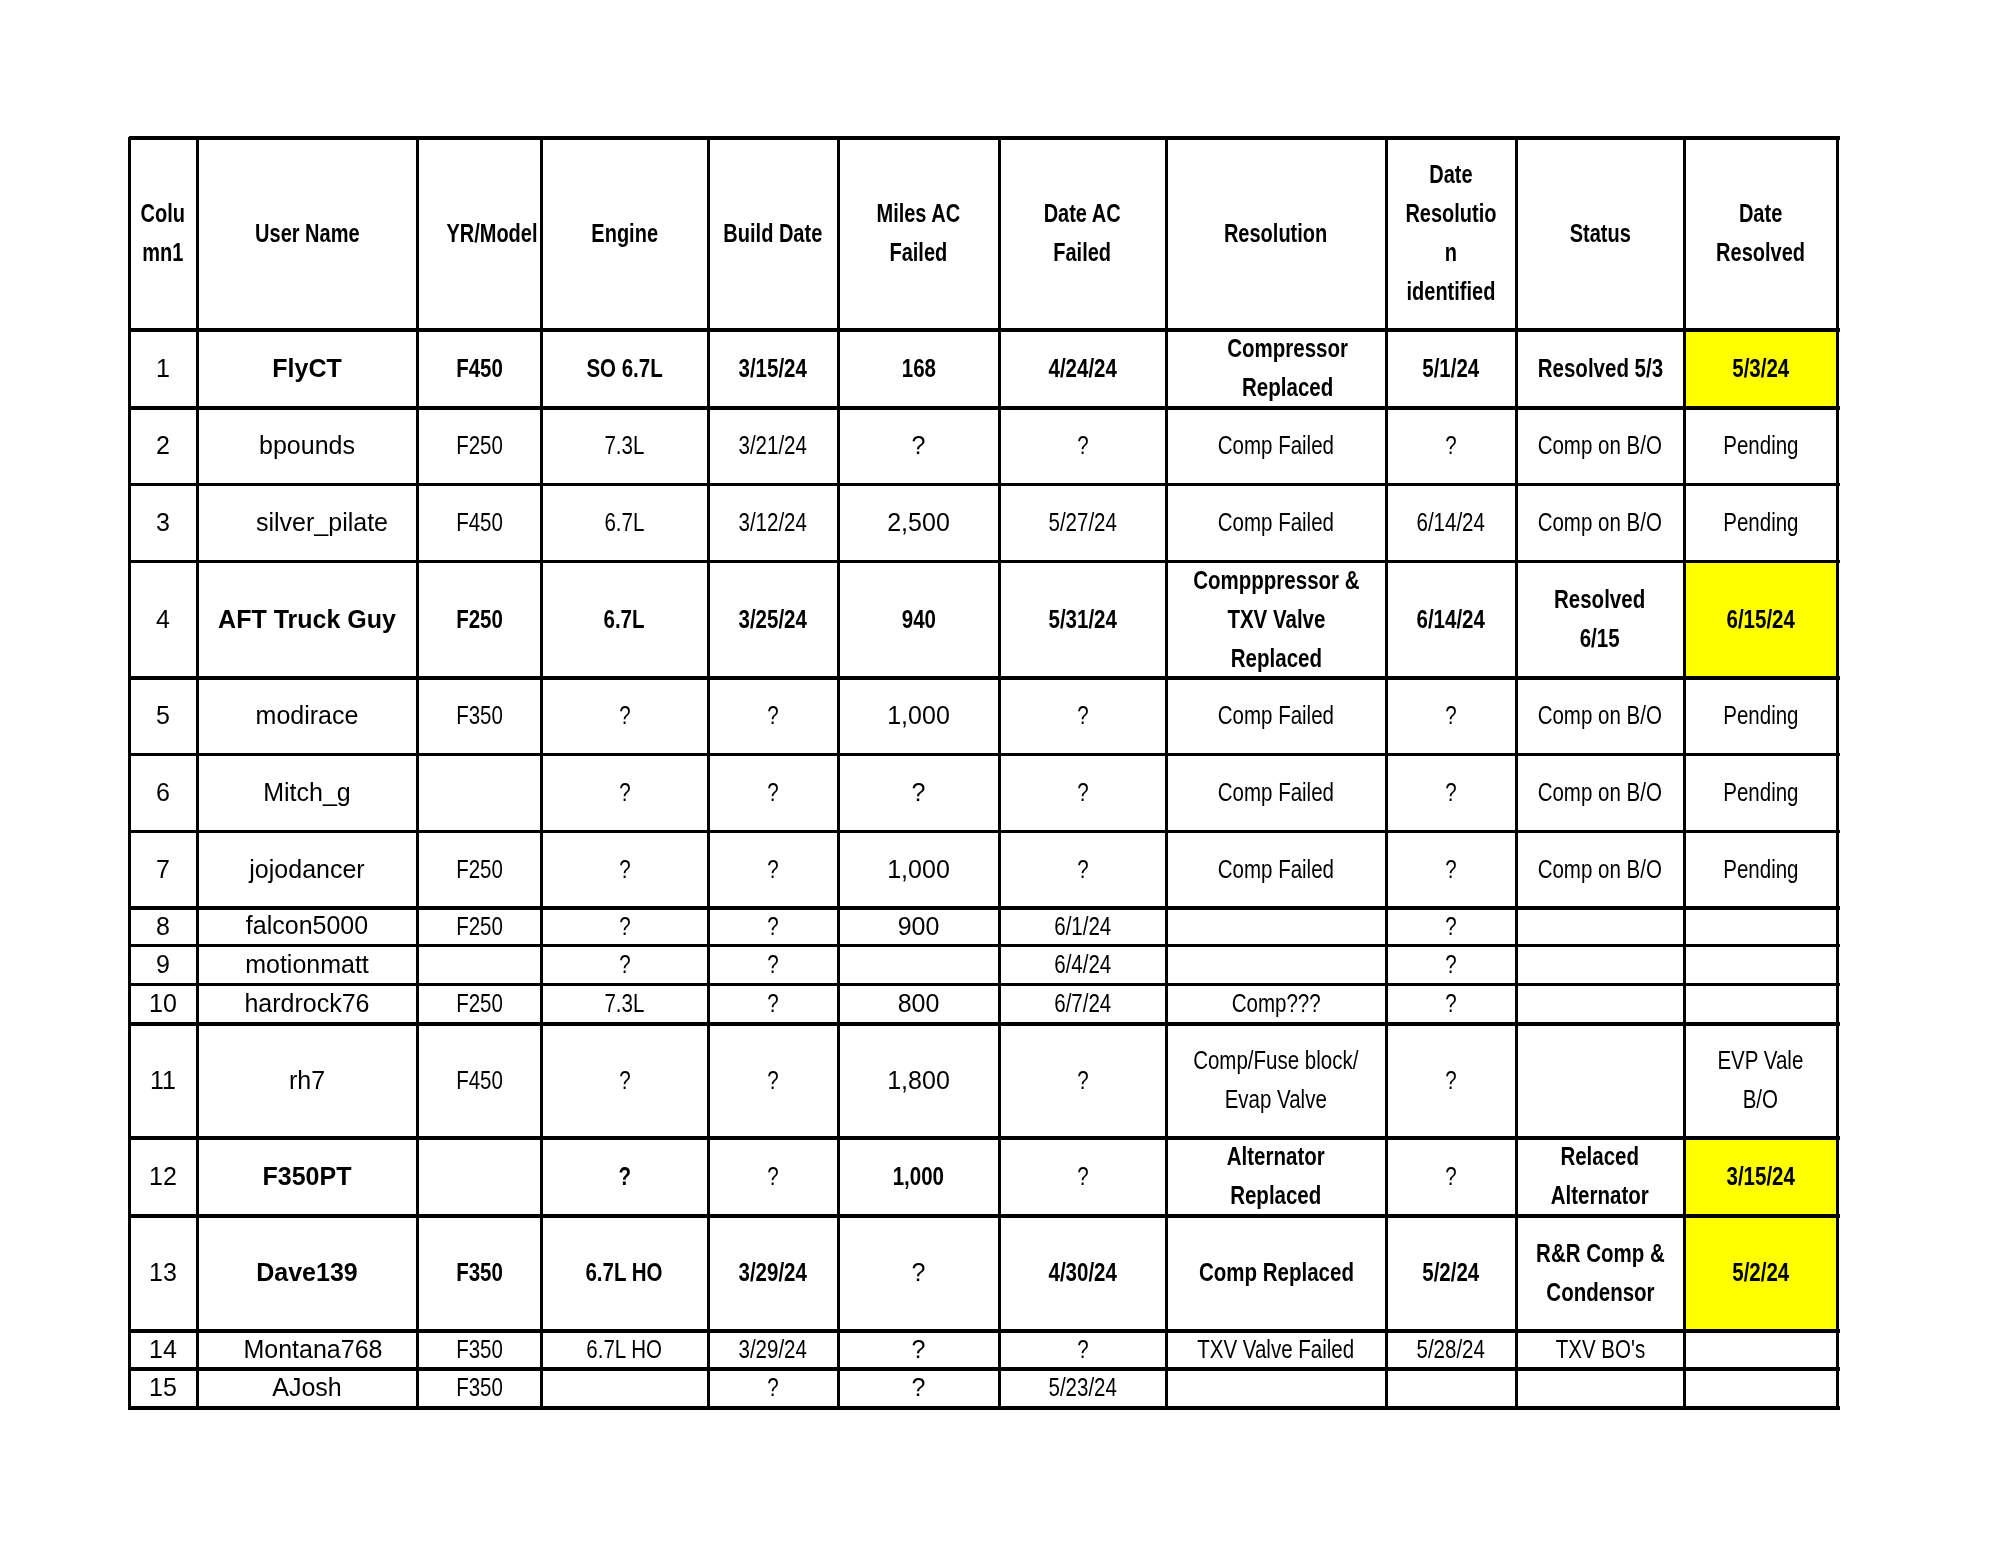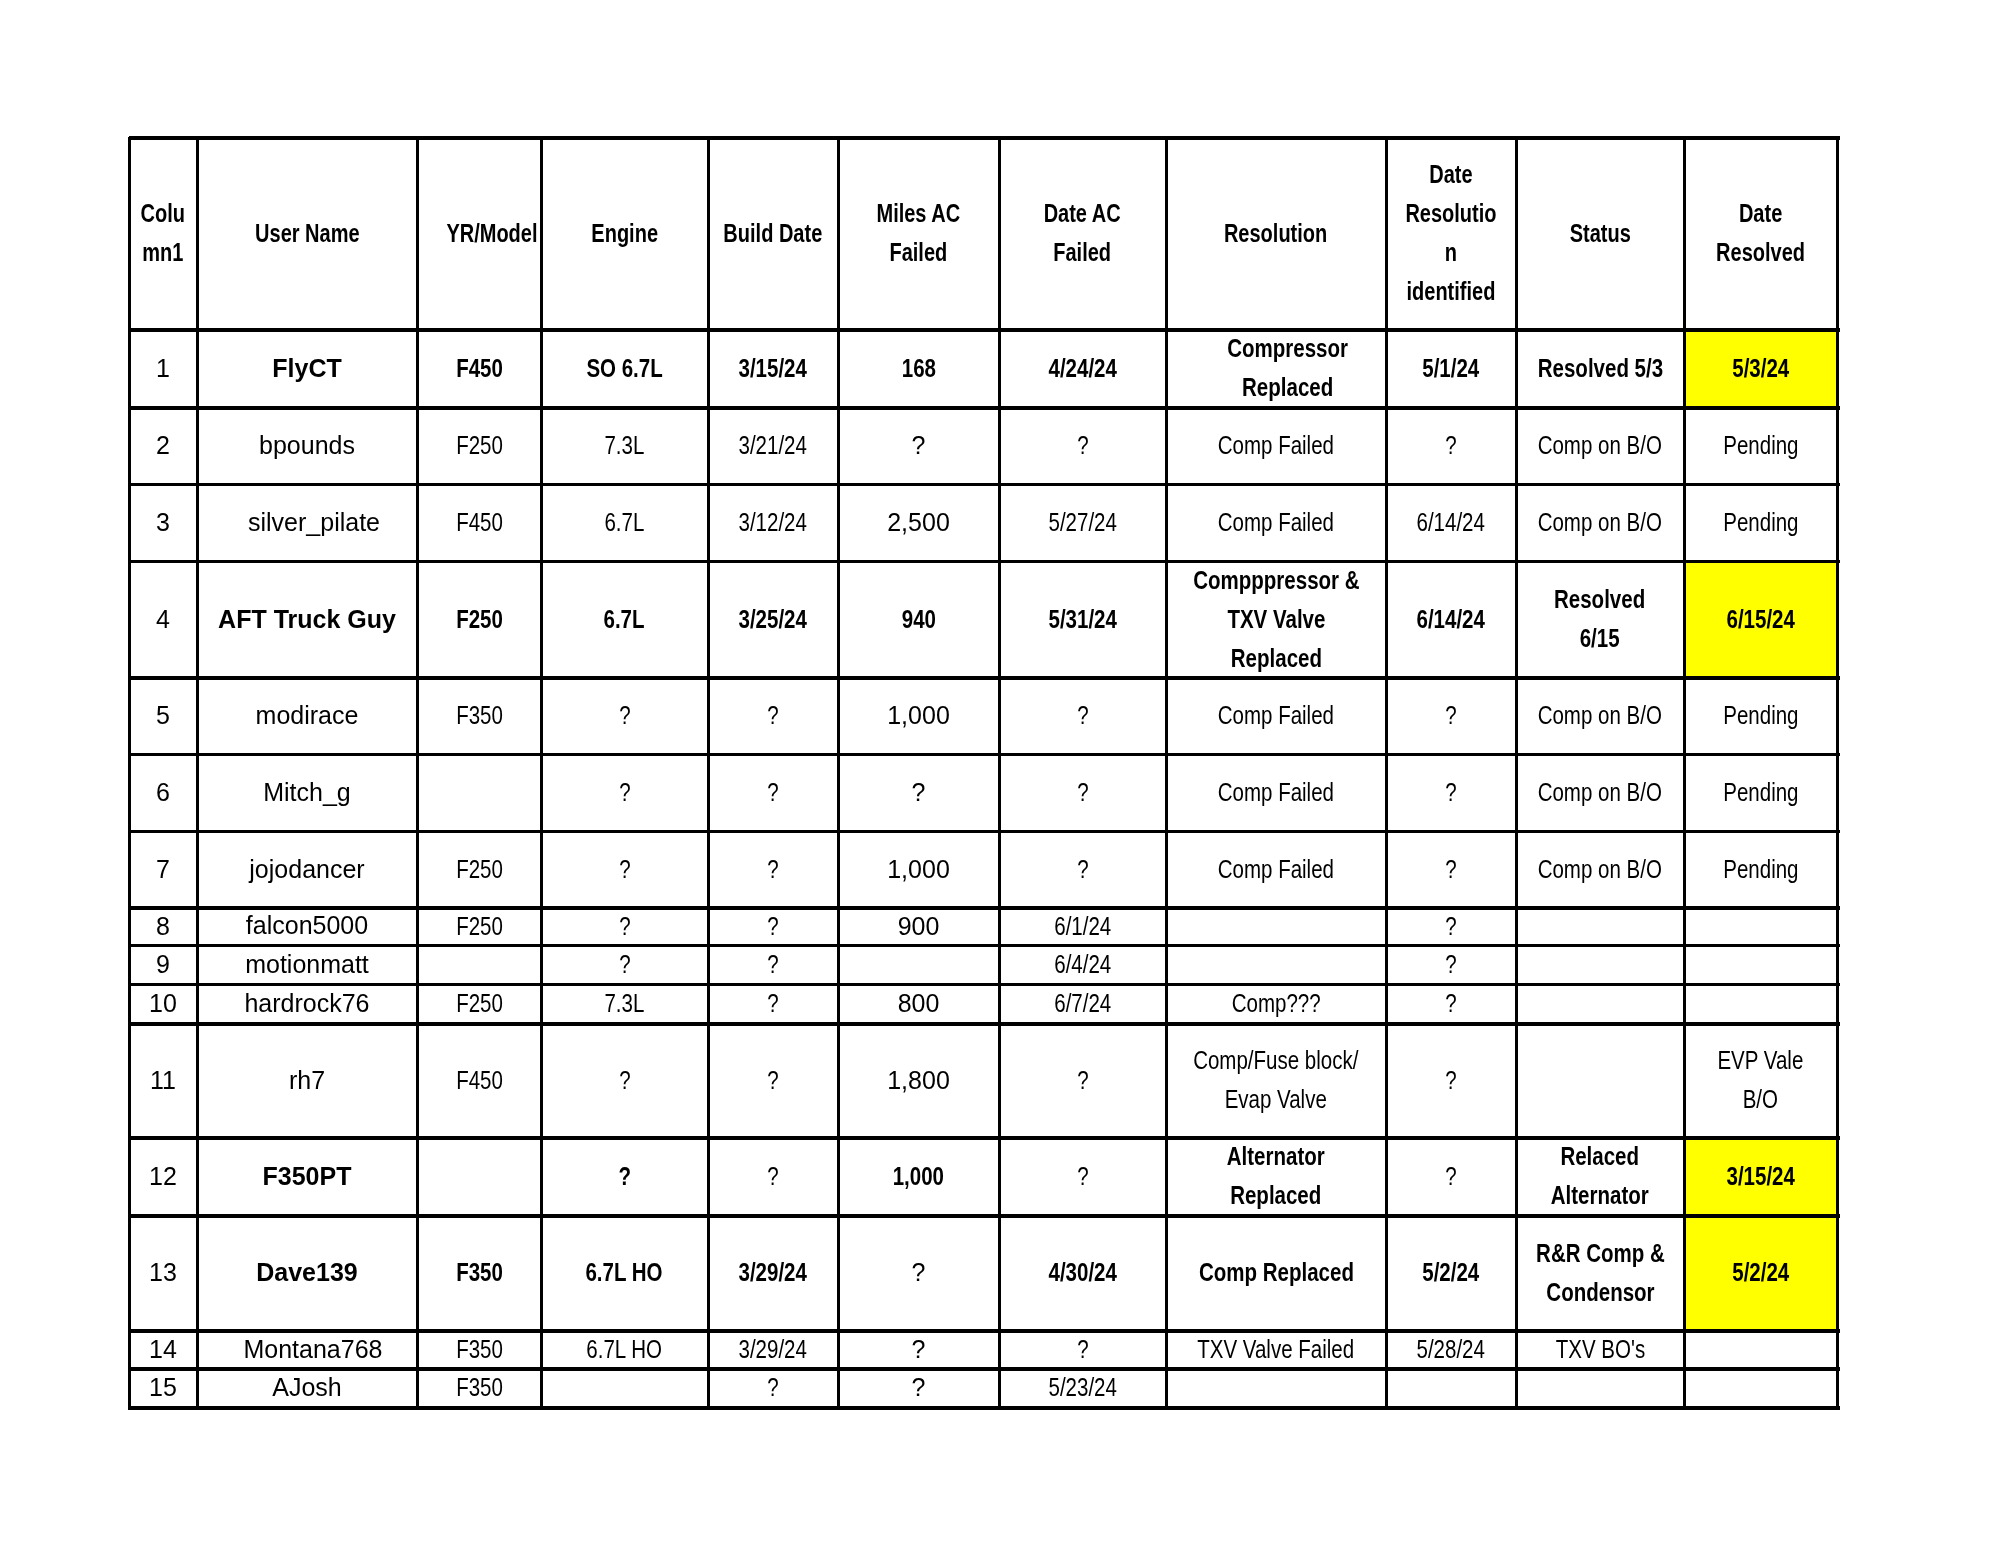--- a/index.html
+++ b/index.html
@@ -124,21 +124,21 @@
     </div>
     <div class="cell narrow" style="left: 1516px; top: 407px; width: 168px; height: 77px;">
       <span class="txt">Comp on B/O</span>
     </div>
     <div class="cell narrow" style="left: 1684px; top: 407px; width: 153px; height: 77px;">
       <span class="txt">Pending</span>
     </div>
     <div class="cell " style="left: 129px; top: 484px; width: 68px; height: 77px;">
       <span class="txt">3</span>
     </div>
-    <div class="cell " style="left: 204px; top: 484px; width: 220px; height: 77px;">
+    <div class="cell " style="left: 212px; top: 484px; width: 220px; height: 77px;">
       <span class="txt">silver_pilate</span>
     </div>
     <div class="cell narrow" style="left: 417px; top: 484px; width: 124px; height: 77px;">
       <span class="txt">F450</span>
     </div>
     <div class="cell narrow" style="left: 541px; top: 484px; width: 167px; height: 77px;">
       <span class="txt">6.7L</span>
     </div>
     <div class="cell narrow" style="left: 708px; top: 484px; width: 130px; height: 77px;">
       <span class="txt">3/12/24</span>

